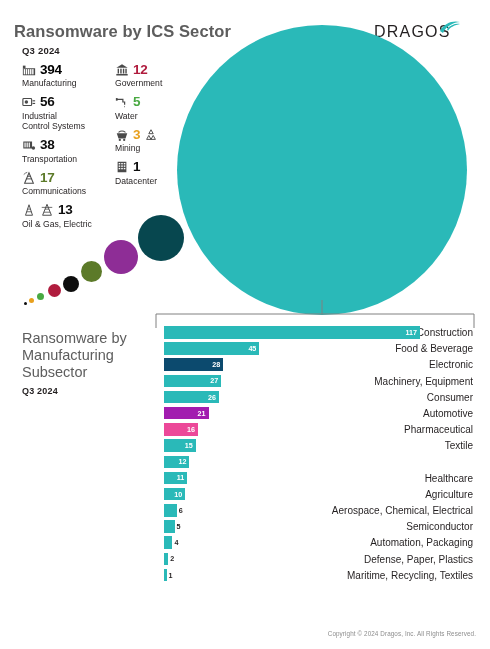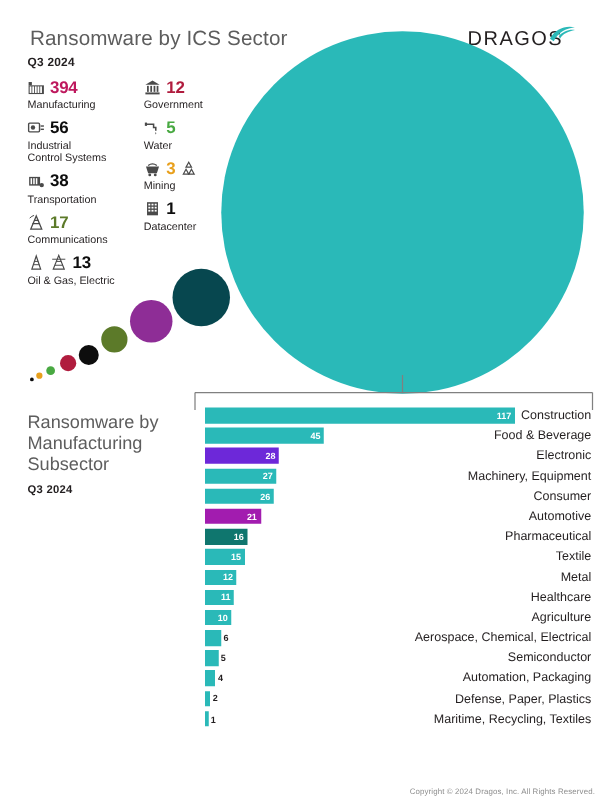--- a/index.html
+++ b/index.html
@@ -15,24 +15,24 @@
     position: relative;
     width: 490px;
     height: 649px;
     overflow: hidden;
     background: #ffffff;
   }
 
   
   .title-top {
     position: absolute;
-    left: 24px;
+    left: 14px;
     top: 22px;
     font-size: 16.5px;
-    font-weight: 400;
+    font-weight: 700;
     letter-spacing: 0.1px;
     color: #5d5d5d;
     white-space: nowrap;
   }
   .subtitle-top {
     position: absolute;
     left: 22px;
     top: 45px;
     font-size: 9.5px;
     font-weight: bold;
@@ -251,21 +251,21 @@
         <div class="stat-row">
           <svg class="stat-icon" viewBox="0 0 16 16">
             <rect x="1" y="6" width="14" height="8" fill="#4a4a4a"></rect>
             <rect x="2" y="7" width="1.6" height="6" fill="#ffffff"></rect>
             <rect x="4.4" y="7" width="1.6" height="6" fill="#ffffff"></rect>
             <rect x="6.8" y="7" width="1.6" height="6" fill="#ffffff"></rect>
             <rect x="9.2" y="7" width="1.6" height="6" fill="#ffffff"></rect>
             <rect x="11.6" y="7" width="1.6" height="6" fill="#ffffff"></rect>
             <rect x="1" y="3" width="3" height="3" fill="#4a4a4a"></rect>
           </svg>
-          <span class="stat-num" style="color:#be185d;">394</span>
+          <span class="stat-num" style="color:#000000;">394</span>
         </div>
         <div class="stat-label">Manufacturing</div>
       </div>
 
       <div class="stat">
         <div class="stat-row">
           <svg class="stat-icon" viewBox="0 0 16 16">
             <rect x="1" y="4" width="10" height="8" rx="1" fill="none" stroke="#4a4a4a" stroke-width="1.3"></rect>
             <circle cx="5" cy="8" r="2" fill="#4a4a4a"></circle>
             <rect x="12" y="6" width="3" height="1.3" fill="#4a4a4a"></rect>
@@ -389,37 +389,37 @@
 
     </div>
   </div>
 
   <div class="title-bottom">Ransomware by Manufacturing Subsector</div>
   <div class="subtitle-bottom">Q3 2024</div>
 
   <div class="chart" id="bar-chart">
       <div class="bar-row">
         <div class="bar-track">
-          <div class="bar" style="width: 248px; background: rgb(42, 185, 184);">
+          <div class="bar" style="width: 212px; background: rgb(42, 185, 184); padding-left: 44px;">
             <span class="bar-value">117</span>
           </div>
         </div>
         <div class="bar-label">Construction</div>
       </div>
       <div class="bar-row">
         <div class="bar-track">
           <div class="bar" style="width: 95.3846px; background: rgb(42, 185, 184);">
             <span class="bar-value">45</span>
           </div>
         </div>
         <div class="bar-label">Food &amp; Beverage</div>
       </div>
       <div class="bar-row">
         <div class="bar-track">
-          <div class="bar" style="width: 59.3504px; background: #6d28d9;">
+          <div class="bar" style="width: 59.3504px; background: #0c4a6e;">
             <span class="bar-value">28</span>
           </div>
         </div>
         <div class="bar-label">Electronic</div>
       </div>
       <div class="bar-row">
         <div class="bar-track">
           <div class="bar" style="width: 57.2308px; background: rgb(42, 185, 184);">
             <span class="bar-value">27</span>
           </div>
@@ -437,41 +437,40 @@
       <div class="bar-row">
         <div class="bar-track">
           <div class="bar" style="width: 44.5128px; background: #a21caf;">
             <span class="bar-value">21</span>
           </div>
         </div>
         <div class="bar-label">Automotive</div>
       </div>
       <div class="bar-row">
         <div class="bar-track">
-          <div class="bar" style="width: 33.9145px; background: #0f766e;">
+          <div class="bar" style="width: 33.9145px; background: #ec4899;">
             <span class="bar-value">16</span>
           </div>
         </div>
         <div class="bar-label">Pharmaceutical</div>
       </div>
       <div class="bar-row">
         <div class="bar-track">
           <div class="bar" style="width: 31.7949px; background: rgb(42, 185, 184);">
             <span class="bar-value">15</span>
           </div>
         </div>
         <div class="bar-label">Textile</div>
       </div>
       <div class="bar-row">
         <div class="bar-track">
           <div class="bar" style="width: 25.4359px; background: rgb(42, 185, 184);">
             <span class="bar-value">12</span>
           </div>
         </div>
-        <div class="bar-label">Metal</div>
       </div>
       <div class="bar-row">
         <div class="bar-track">
           <div class="bar" style="width: 23.3162px; background: rgb(42, 185, 184);">
             <span class="bar-value">11</span>
           </div>
         </div>
         <div class="bar-label">Healthcare</div>
       </div>
       <div class="bar-row">

